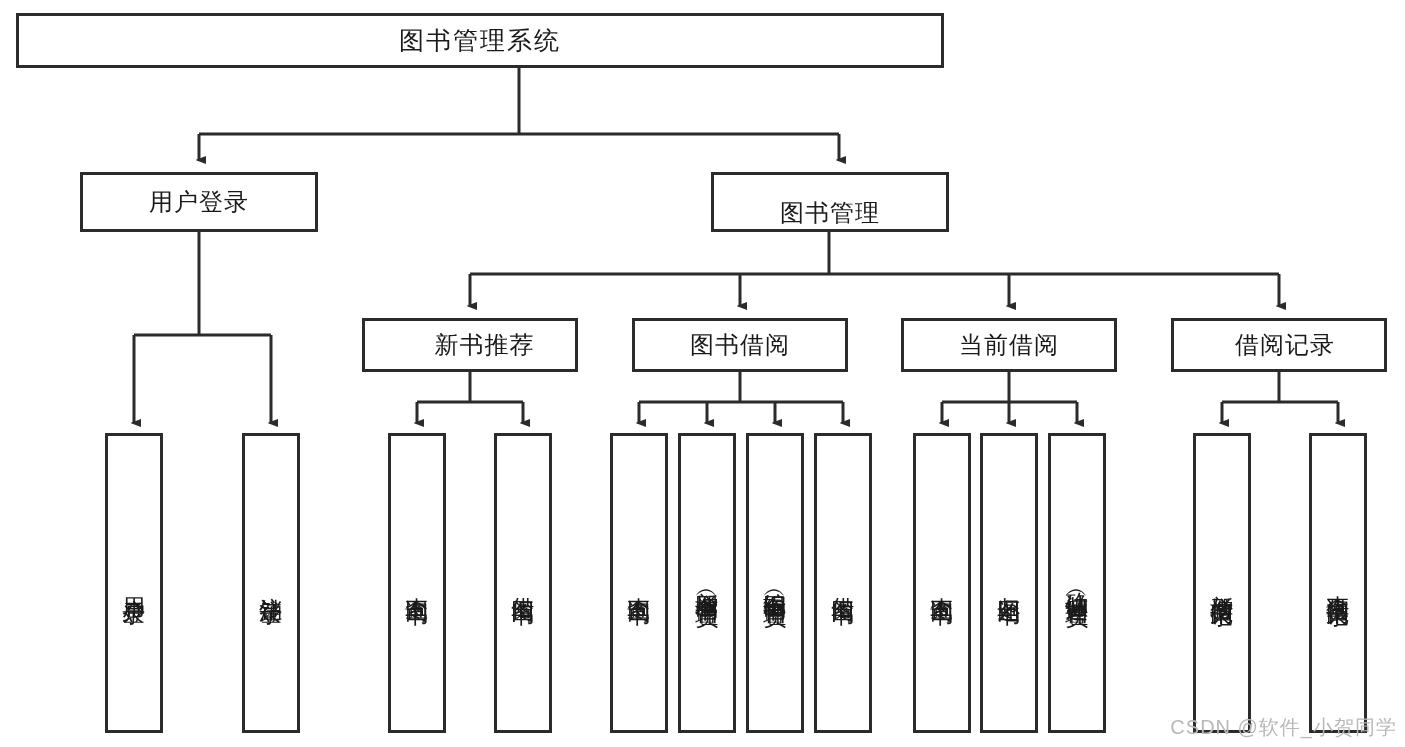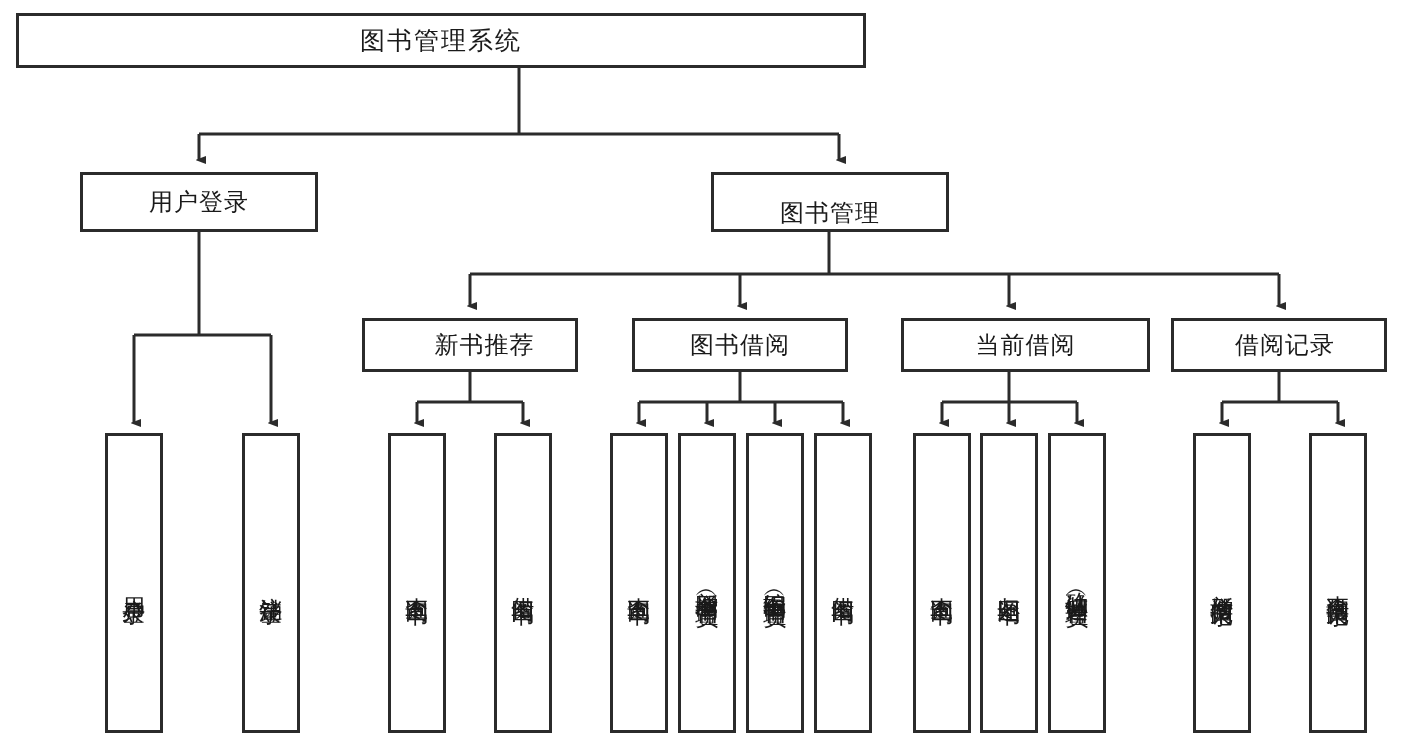--- a/index.html
+++ b/index.html
@@ -112,38 +112,38 @@
       <path d="M1009,402 L1009,423" marker-end="url(#arrow)"></path>
       <path d="M1077,402 L1077,423" marker-end="url(#arrow)"></path>
 
       <path d="M1279,372 L1279,402"></path>
       <path d="M1222,402 L1338,402"></path>
       <path d="M1222,402 L1222,423" marker-end="url(#arrow)"></path>
       <path d="M1338,402 L1338,423" marker-end="url(#arrow)"></path>
     </g>
   </svg>
 
-  <div class="node h h-title" style="left:16px; top:13px; width:850px; height:55px;">
+  <div class="node h h-title" style="left:16px; top:13px; width:928px; height:55px;">
     <span>图书管理系统</span>
   </div>
 
   <div class="node h" style="left:80px; top:172px; width:238px; height:60px;">
     <span>用户登录</span>
   </div>
   <div class="node h" style="left:711px; top:172px; width:238px; height:60px;align-items:flex-end;">
     <span>图书管理</span>
   </div>
 
   <div class="node h" style="left:362px; top:318px; width:216px; height:54px;padding-left:29px;">
     <span>新书推荐</span>
   </div>
   <div class="node h" style="left:632px; top:318px; width:216px; height:54px;">
     <span>图书借阅</span>
   </div>
-  <div class="node h" style="left:901px; top:318px; width:249px; height:54px;">
+  <div class="node h" style="left:901px; top:318px; width:216px; height:54px;">
     <span>当前借阅</span>
   </div>
   <div class="node h" style="left:1171px; top:318px; width:216px; height:54px;padding-left:12px;">
     <span>借阅记录</span>
   </div>
 
   <div class="node v" style="left:105px; top:433px; width:58px; height:300px;">
     <span class="vtext">用户登录</span>
   </div>
   <div class="node v" style="left:242px; top:433px; width:58px; height:300px;">
@@ -180,14 +180,15 @@
     <span class="vtext">确认归还（管理员）</span>
   </div>
 
   <div class="node v" style="left:1193px; top:433px; width:58px; height:300px;">
     <span class="vtext">新增借阅记录</span>
   </div>
   <div class="node v" style="left:1309px; top:433px; width:58px; height:300px;">
     <span class="vtext">查询借阅记录</span>
   </div>
 
+  <div class="watermark">CSDN @软件_小贺同学</div>
 
 </div>
 
 </body></html>

